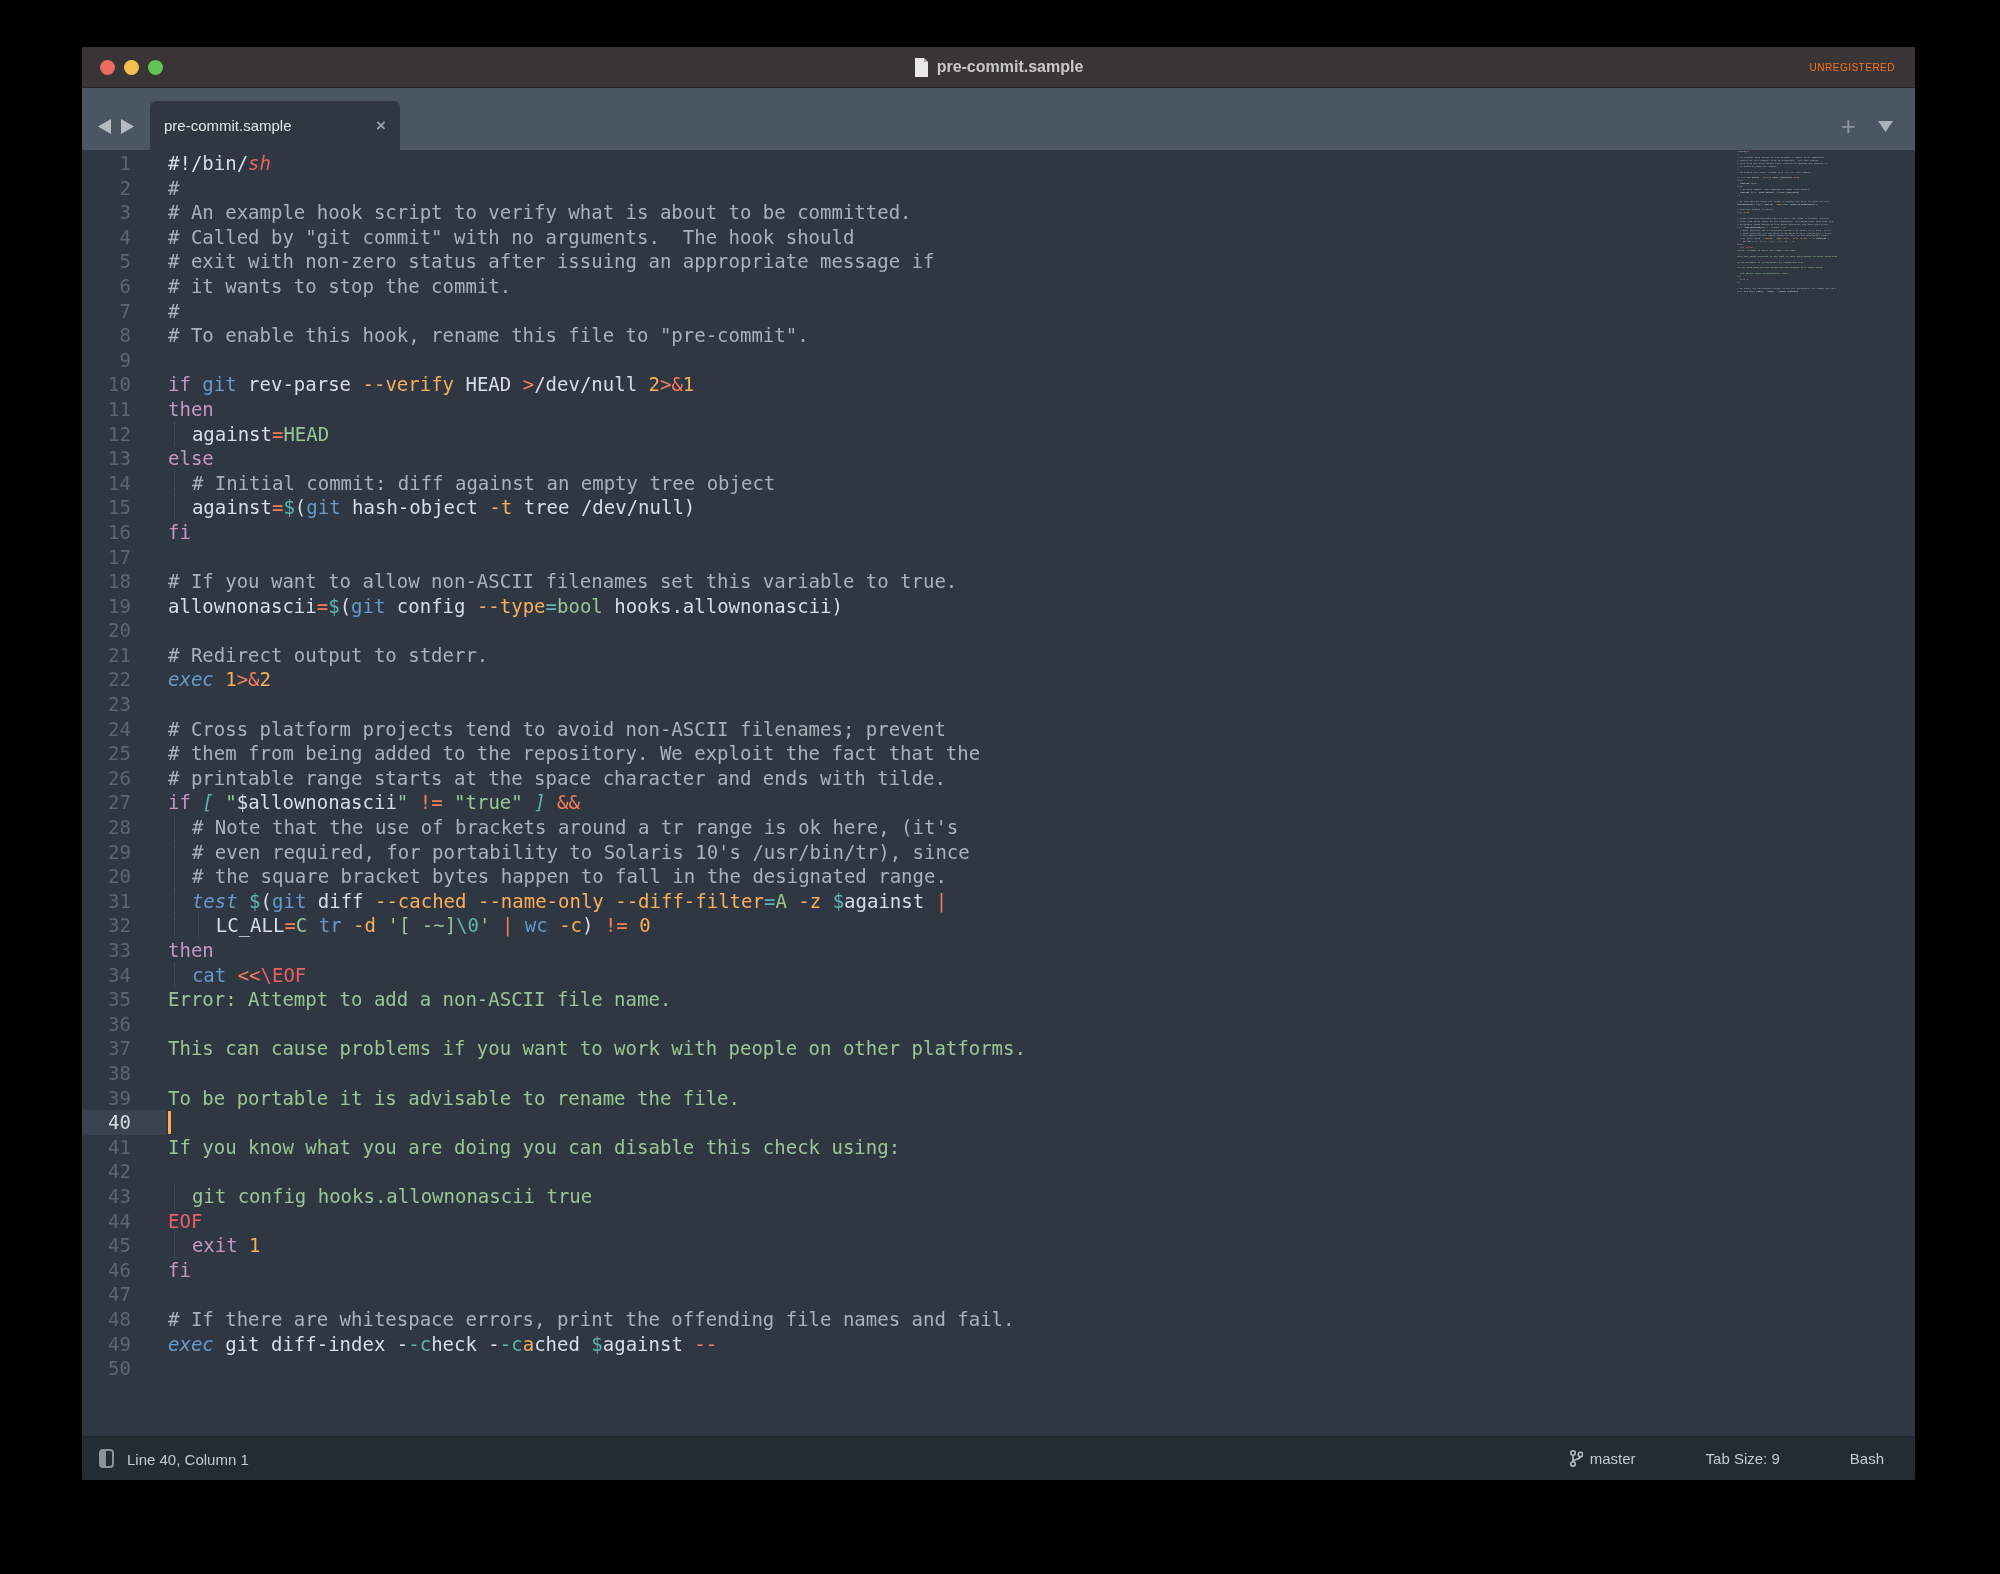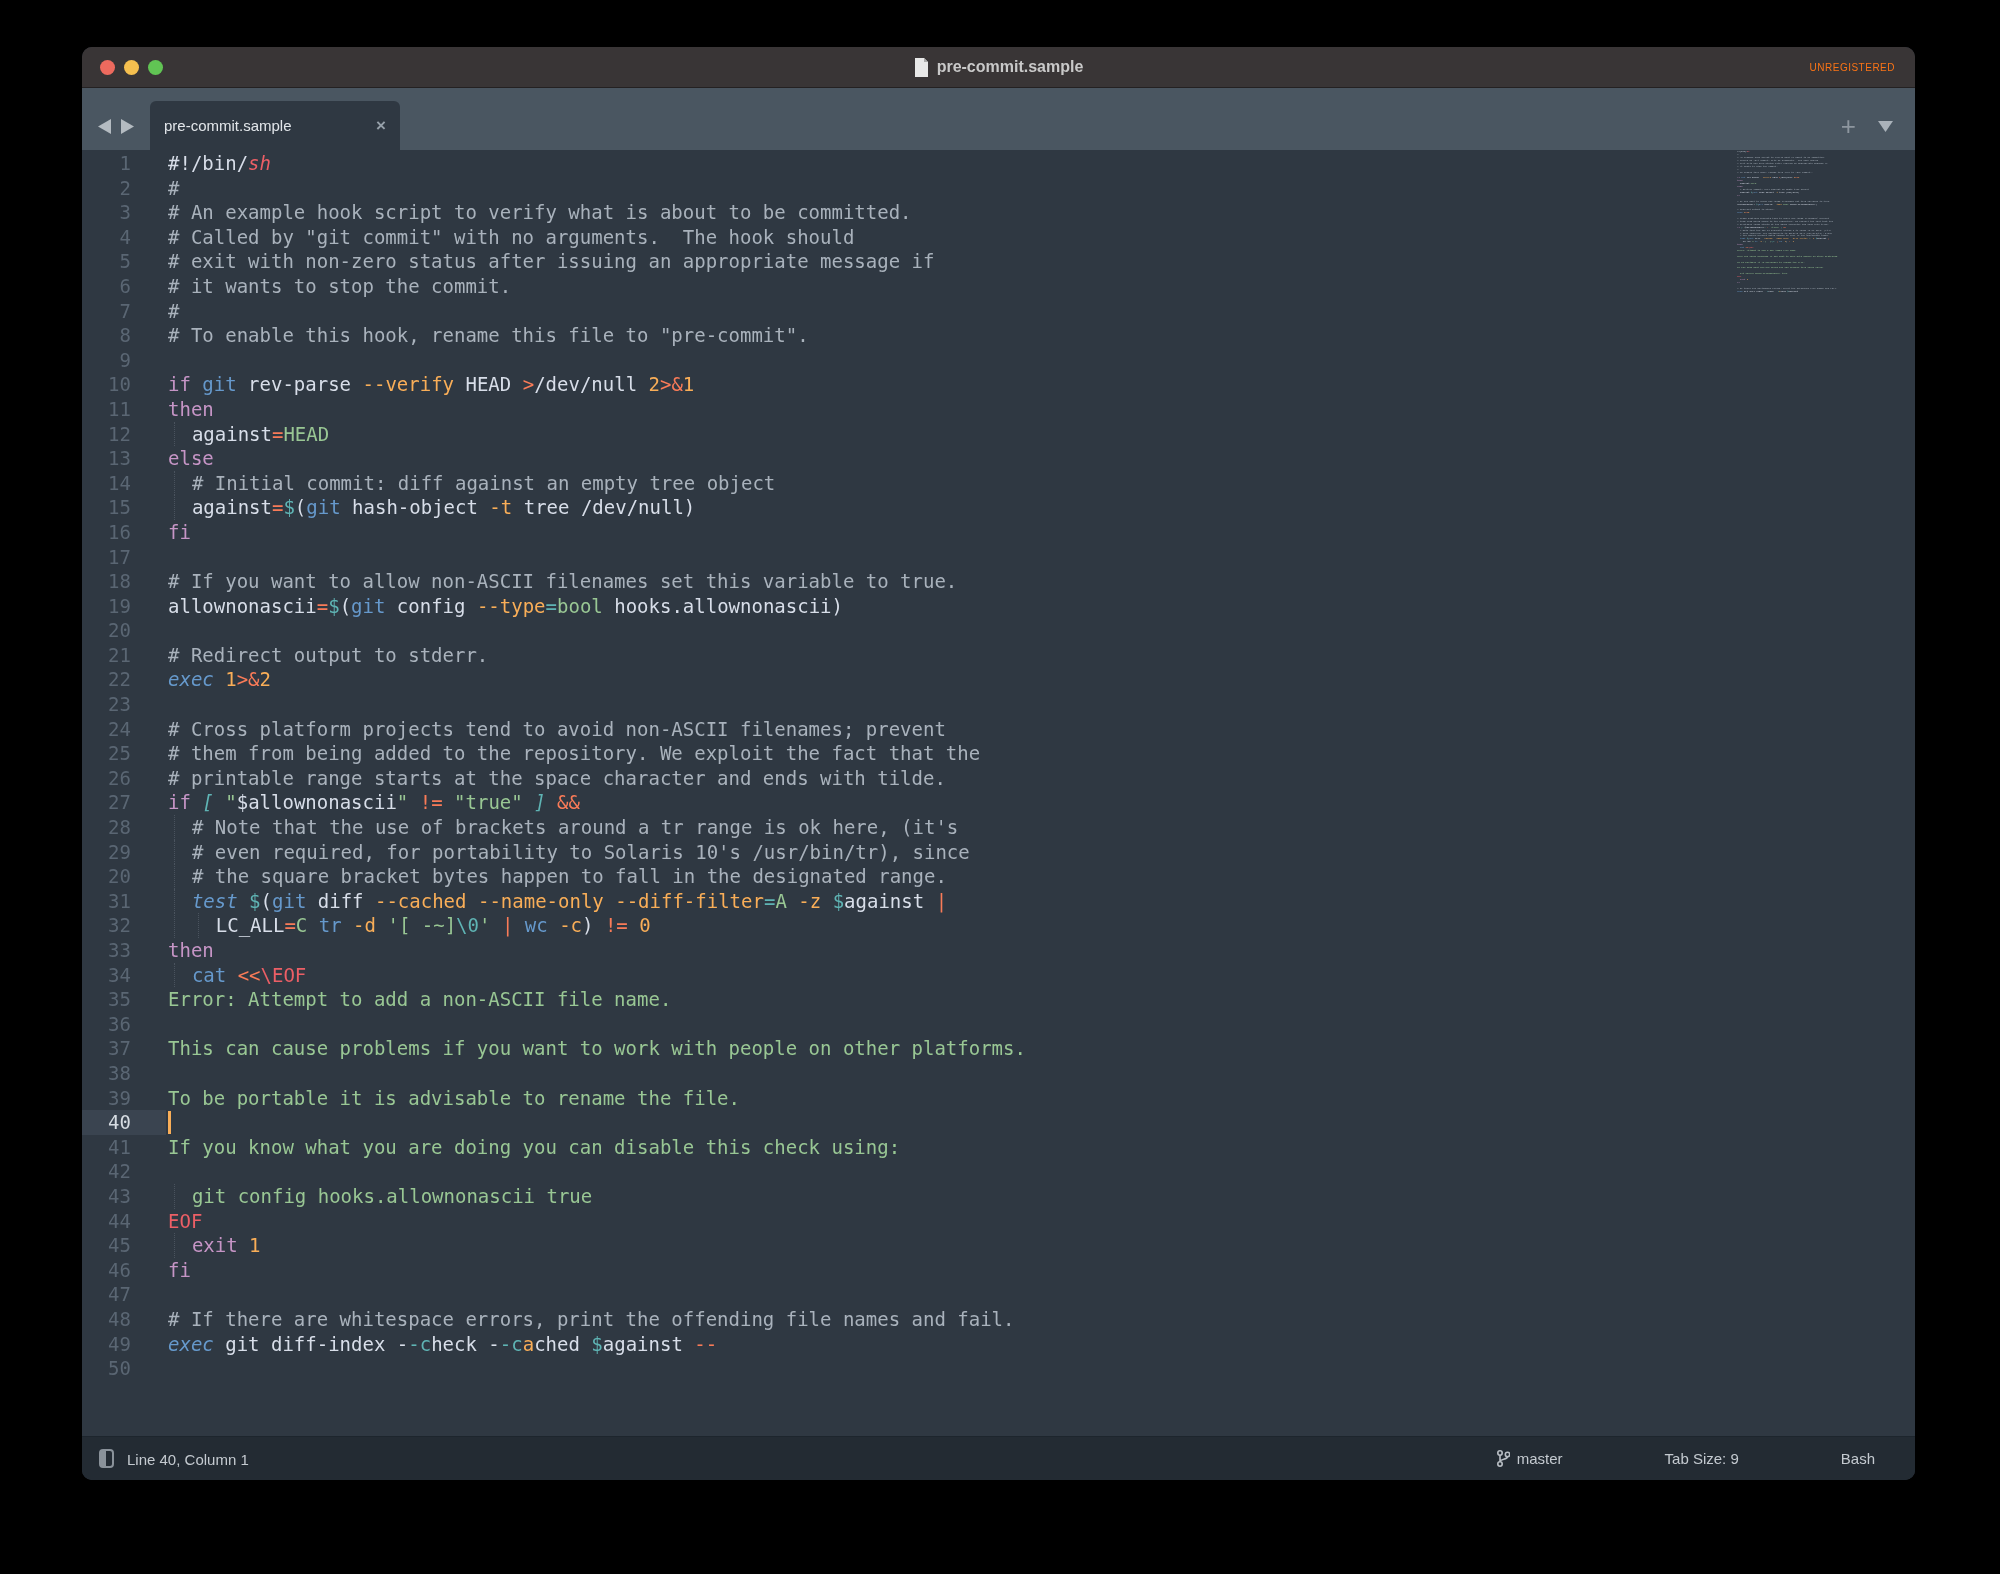--- a/index.html
+++ b/index.html
@@ -1,18 +1,18 @@
 <!DOCTYPE html>
 <html style="--bg: #2f3842; --titlebar: #393536; --tabbar: #4a5661; --statusbar: #232b33; --fg: #d8dee9; --com: #a9b2bc; --pink: #c695c6; --blue: #6699cc; --orange: #f9ae58; --ro: #f97b58; --red: #ec5f66; --green: #99c794; --teal: #5fb4b4; --gutter: #5a6673; --curGut: #3a4450;"><head>
 <meta charset="utf-8">
 <style>
   html,body{margin:0;padding:0;background:#000;}
   body{width:2000px;height:1574px;position:relative;font-family:"Liberation Sans",sans-serif;overflow:hidden;}
   .window{position:absolute;left:82px;top:47px;width:1833px;height:1433px;background:var(--bg);
-          border-radius:10px;overflow:hidden;display:flex;flex-direction:column;
+          border-radius:2px;overflow:hidden;display:flex;flex-direction:column;
           box-shadow:0 18px 50px rgba(0,0,0,.7);}
   
   .titlebar{height:40px;background:var(--titlebar);display:flex;align-items:center;position:relative;
             border-bottom:1px solid #242122;flex:0 0 auto;}
   .lights{display:flex;gap:9px;margin-left:18px;}
   .light{width:15px;height:15px;border-radius:50%;}
   .light.red{background:#ed6a5e;} .light.yellow{background:#f5bf4f;} .light.green{background:#61c454;}
   .title-center{position:absolute;left:0;right:0;top:0;bottom:0;display:flex;align-items:center;justify-content:center;gap:8px;pointer-events:none;}
   .title-text{color:#c9c9c9;font-weight:bold;font-size:16px;}
   .unregistered{margin-left:auto;margin-right:20px;color:#f97316;font-size:10px;letter-spacing:.5px;}
@@ -39,21 +39,21 @@
   .teal{color:var(--teal);} .teali{color:var(--teal);font-style:italic;}
   .ig{display:inline-block;width:1.5ch;margin-left:.5ch;border-left:1px dotted rgba(171,184,195,.22);height:24.6px;vertical-align:top;}
   .cursor{display:inline-block;width:3px;height:23px;background:var(--orange);vertical-align:middle;margin-top:-3px;}
   
   .minimap{position:absolute;top:0;right:70px;width:108px;height:220px;overflow:hidden;}
   .minimap .code{position:static;transform:scale(0.118);transform-origin:top left;width:900px;}
   
   .statusbar{height:43px;background:var(--statusbar);border-top:1px solid #1d252d;display:flex;align-items:center;
              flex:0 0 auto;color:#c4cad0;font-size:15px;}
   .sb-left{display:flex;align-items:flex-end;gap:13px;padding-left:17px;}
-  .sb-right{margin-left:auto;display:flex;align-items:center;gap:102px;padding-right:40px;}
+  .sb-right{margin-left:auto;display:flex;align-items:center;gap:70px;padding-right:31px;}
   .sb-branch{display:flex;align-items:center;gap:7px;}
   .panel-icon{width:15px;height:19px;border:2px solid #8a929a;border-radius:4px;box-sizing:border-box;position:relative;}
   .panel-icon::after{content:"";position:absolute;left:0;top:0;bottom:0;width:5px;background:#8a929a;}
 </style>
 </head>
 <body>
 
 <div class="window">
 
   <div class="titlebar">

